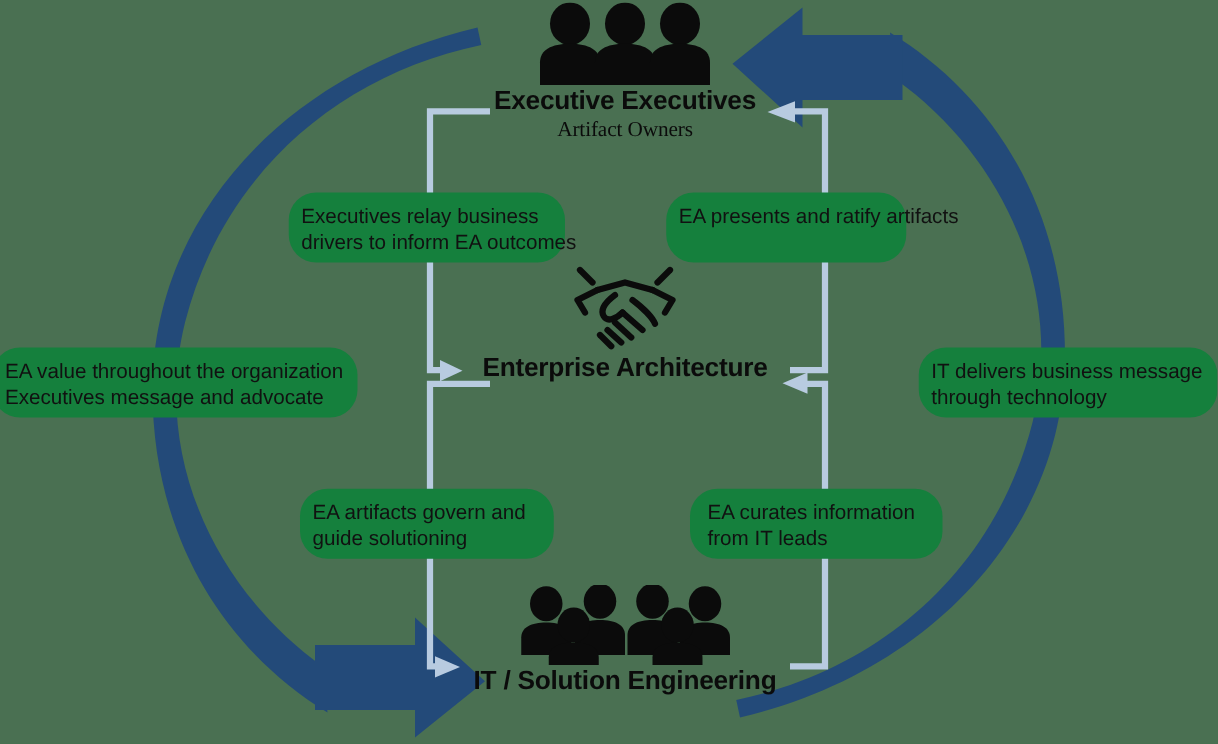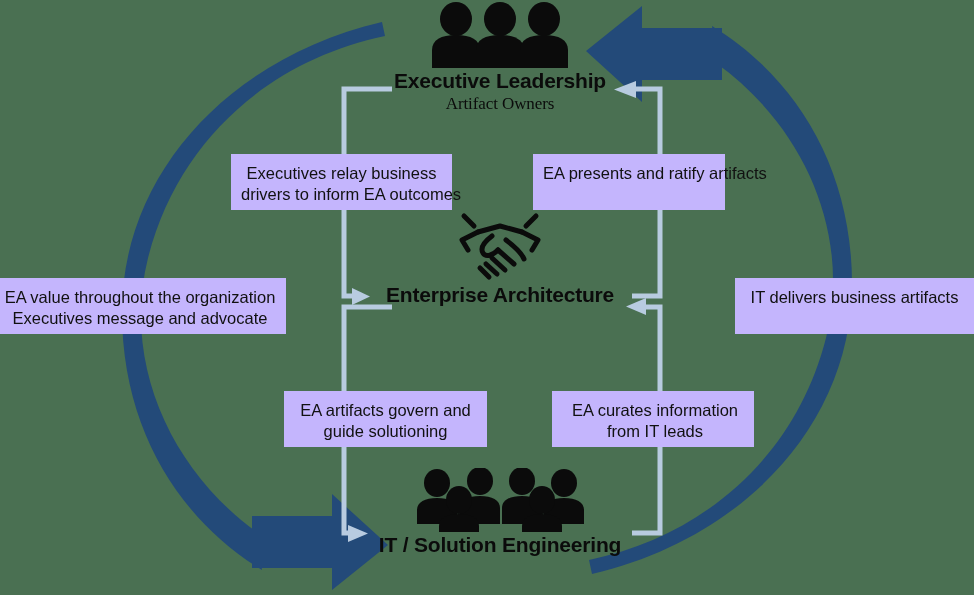--- a/index.html
+++ b/index.html
@@ -55,36 +55,37 @@
     font-family: Liberation Serif, serif;
   }
 
   #node-exec  { left: 340px; top: 2px;   width: 320px; }
   #node-ea    { left: 352px; top: 212px; width: 296px; }
   #node-it    { left: 330px; top: 468px; width: 340px; }
 
   
   .caption {
     position: absolute;
-    background: #c4b5fd;
+    background: #15803d;
     color: #111111;
     font-size: 16.5px;
     line-height: 21px;
-    text-align: center;
+    text-align: left;
     padding: 9px 10px;
     box-sizing: border-box;
     z-index: 6;
+    border-radius: 22px;
   }
   .caption span { display: block; white-space: nowrap; }
 
   #cap-tl { left: 231px; top: 154px;  width: 221px; height: 56px; }
   #cap-tr { left: 533px; top: 154px;  width: 192px; height: 56px; }
   #cap-ml { left: -6px;  top: 278px;  width: 292px; height: 56px; }
   #cap-mr { left: 735px; top: 278px;  width: 239px; height: 56px; }
-  #cap-bl { left: 240px; top: 391px;  width: 203px; height: 56px; margin-left: 44px; }
+  #cap-bl { left: 240px; top: 391px;  width: 203px; height: 56px; }
   #cap-br { left: 552px; top: 391px;  width: 202px; height: 56px; padding-left: 14px; }
 </style>
 </head>
 <body>
 
 <div id="stage">
 
   <svg id="arcs" viewBox="0 0 974 595">
 
     <g>
@@ -137,21 +138,21 @@
         <g fill="#0b0b0b">
           <ellipse cx="29" cy="17" rx="16" ry="17"></ellipse>
           <path d="M 5 66 L 5 48 C 5 38 14 33 29 33 C 44 33 53 38 53 48 L 53 66 Z"></path>
           <ellipse cx="73" cy="17" rx="16" ry="17"></ellipse>
           <path d="M 49 66 L 49 48 C 49 38 58 33 73 33 C 88 33 97 38 97 48 L 97 66 Z"></path>
           <ellipse cx="117" cy="17" rx="16" ry="17"></ellipse>
           <path d="M 93 66 L 93 48 C 93 38 102 33 117 33 C 132 33 141 38 141 48 L 141 66 Z"></path>
         </g>
       </svg>
     </span>
-    <div class="node-title">Executive Leadership</div>
+    <div class="node-title">Executive Executives</div>
     <div class="node-sub">Artifact Owners</div>
   </div>
 
   <div class="node" id="node-ea">
     <span class="node-icon">
       <svg width="104" height="70" viewBox="0 0 104 70">
         <g fill="none" stroke="#0b0b0b" stroke-width="5" stroke-linecap="round" stroke-linejoin="round">
           <path d="M 26 14 L 16 4"></path>
           <path d="M 78 14 L 88 4"></path>
           <path d="M 30 20 L 52 14 L 74 20"></path>
@@ -201,21 +202,22 @@
   <div class="caption" id="cap-tr">
     <span>EA presents and ratify artifacts</span>
   </div>
 
   <div class="caption" id="cap-ml">
     <span>EA value throughout the organization</span>
     <span>Executives message and advocate</span>
   </div>
 
   <div class="caption" id="cap-mr">
-    <span>IT delivers business artifacts</span>
+    <span>IT delivers business message</span>
+    <span>through technology</span>
   </div>
 
   <div class="caption" id="cap-bl">
     <span>EA artifacts govern and</span>
     <span>guide solutioning</span>
   </div>
 
   <div class="caption" id="cap-br">
     <span>EA curates information</span>
     <span>from IT leads</span>

